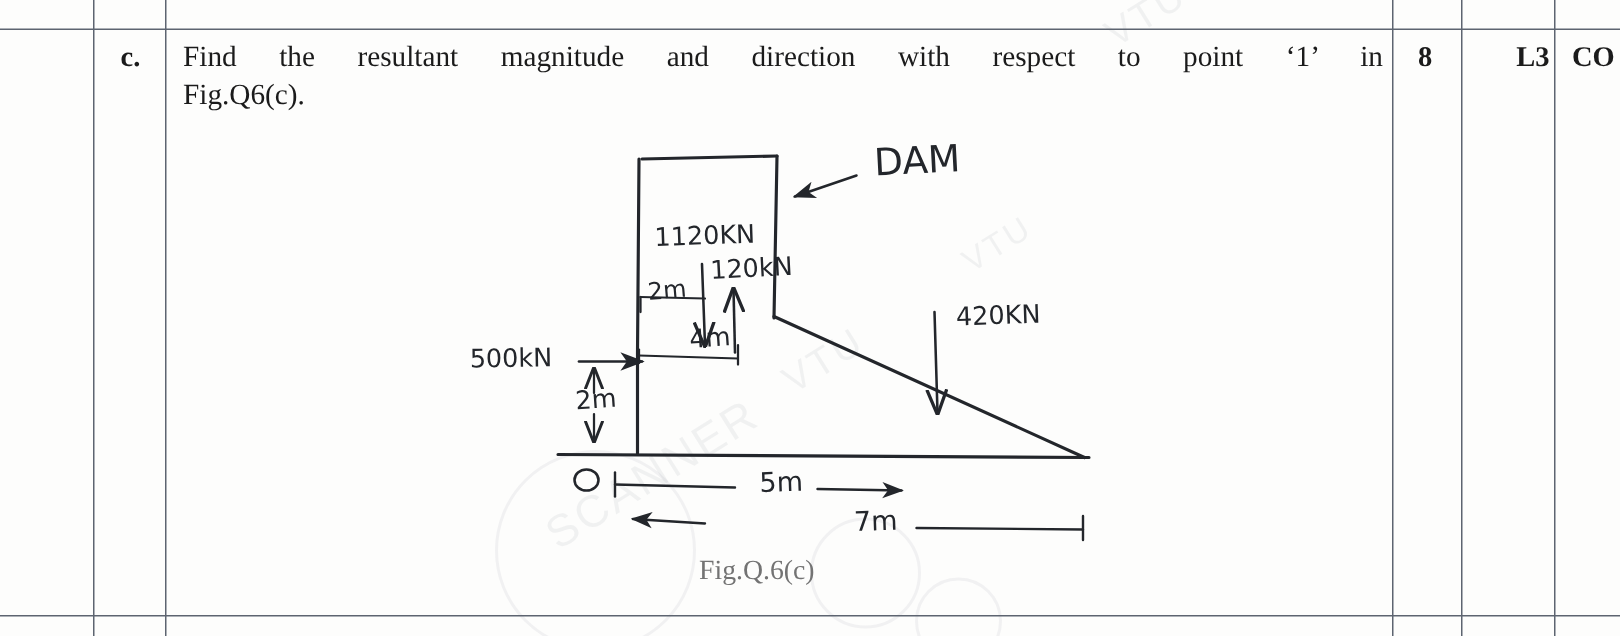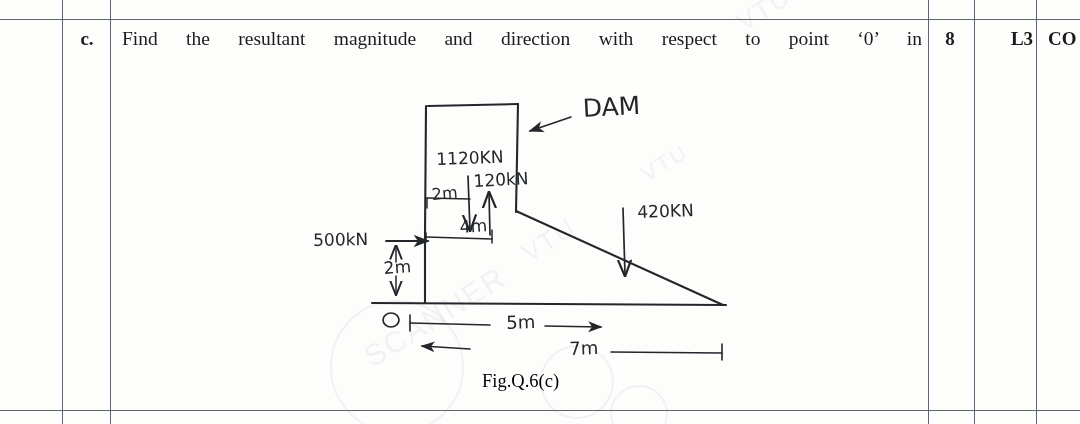--- a/index.html
+++ b/index.html
@@ -96,22 +96,21 @@
   .cell-marks { left: 936px; width: 28px; }
   .cell-level { left: 1005px; width: 34px; }
   .cell-co    { left: 1048px; width: 50px; text-align: left; }
 
   
   .fig-caption {
     position: absolute;
     left: 466px;
     top: 371px;
     font-size: 18.5px;
-    color: #000000;
-    margin-left: 16px;
+    color: #737373;
   }
 
   
   #sketch {
     position: absolute;
     left: 0; top: 0;
     width: 1080px;
     height: 424px;
     pointer-events: none;
   }
@@ -140,21 +139,22 @@
   <div class="rule-v" style="left:110px; height:424px;"></div>
   <div class="rule-v" style="left:928px; height:424px;"></div>
   <div class="rule-v" style="left:974px; height:424px;"></div>
   <div class="rule-v" style="left:1036px; height:424px;"></div>
   <div class="rule-h" style="top:19px;  width:1080px;"></div>
   <div class="rule-h" style="top:410px; width:1080px;"></div>
 
   <div class="cell-letter">c.</div>
 
   <div class="question-text">
-    <span class="l1">Find the resultant magnitude and direction with respect to point ‘0’ in</span>
+    <span class="l1">Find the resultant magnitude and direction with respect to point ‘1’ in</span>
+    <span class="l2">Fig.Q6(c).</span>
   </div>
 
   <div class="cell-marks">8</div>
   <div class="cell-level">L3</div>
   <div class="cell-co">CO</div>
 
   <svg id="sketch" viewBox="0 0 1080 424">
     <defs>
       <marker id="ah" markerWidth="9" markerHeight="8" refX="8" refY="4" orient="auto">
         <path d="M0,0.6 L9,4 L0,7.4 L2.4,4 Z" fill="#23262b"></path>

